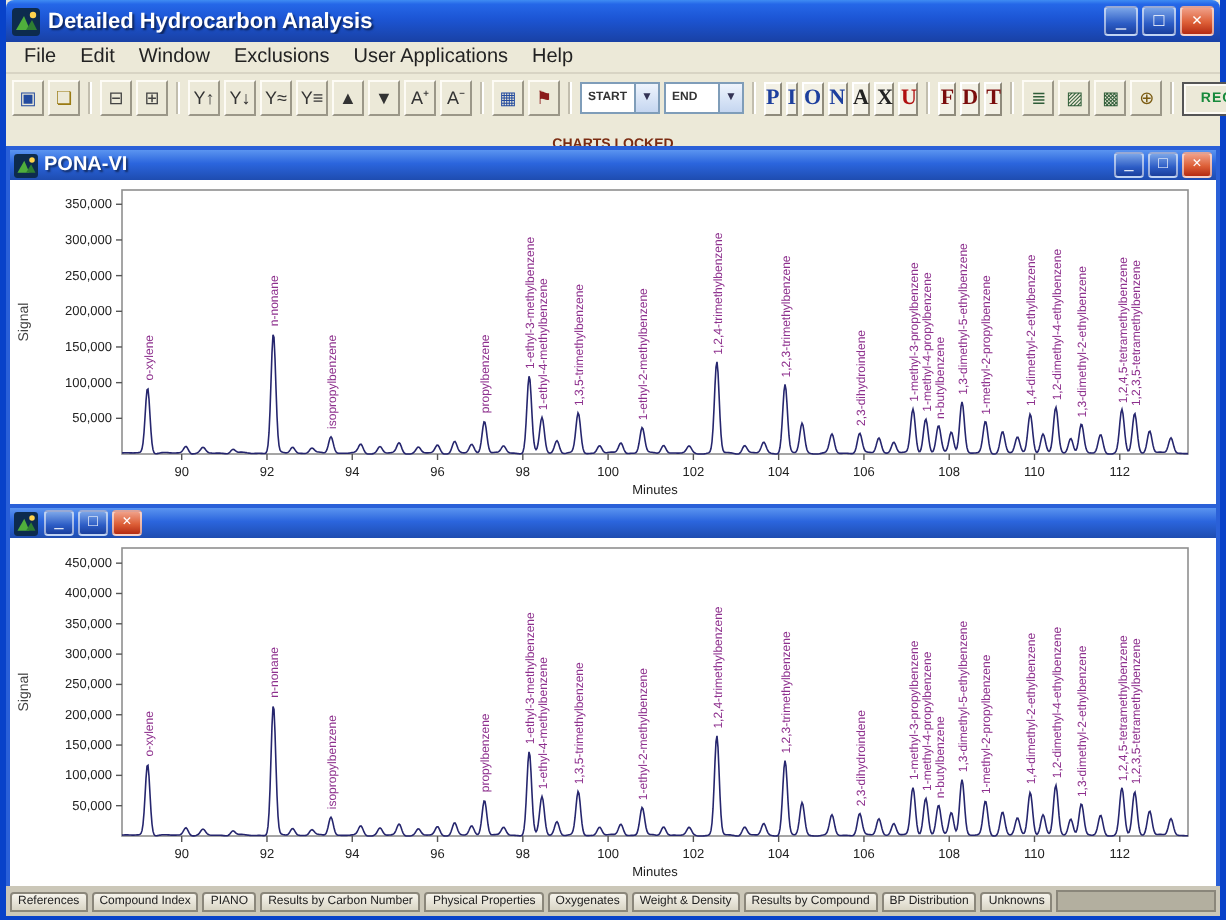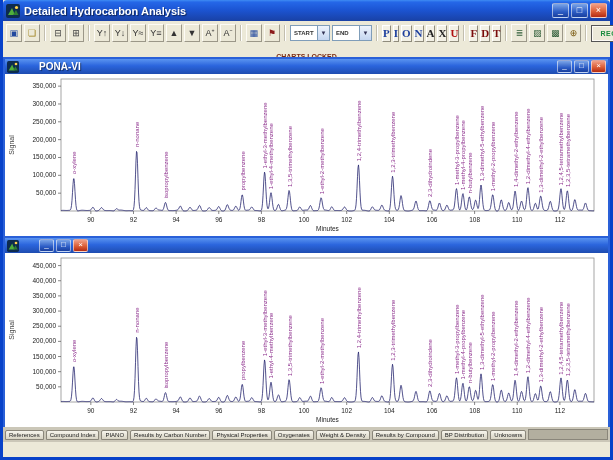--- a/index.html
+++ b/index.html
@@ -30,21 +30,21 @@
     background:#f3f1e6;border:1px solid;border-color:#fff #8f8b7c #8f8b7c #fff;cursor:default;}
   .recalc{height:17px;padding:0 8px;font-size:7px;font-weight:bold;letter-spacing:.5px;color:#178a3c;background:#ece9d8;
     border:1px solid #555;box-shadow:inset 0 0 0 1px #fdfbf5;line-height:15px;cursor:default;}
   
   .statusstrip{height:12px;flex:0 0 12px;background:#ece9d8;text-align:center;}
   .statusstrip span{font-size:7px;font-weight:bold;color:#7b2c12;line-height:12px;}
   
   .child{border:2px solid #2a60d8;background:#fff;display:flex;flex-direction:column;}
   #child1{height:179px;flex:0 0 179px;}
   #child2{height:191px;flex:0 0 191px;}
-  .childtitle{height:15px;flex:0 0 15px;display:flex;align-items:center;gap:20px;padding:0 2px;
+  .childtitle{height:15px;flex:0 0 15px;display:flex;align-items:center;gap:3px;padding:0 2px;
     background:linear-gradient(180deg,#5a94f0 0%,#2b65dd 45%,#1e4cb0 100%);}
   .childtitletext{color:#fff;font-size:10px;font-weight:bold;text-shadow:1px 1px 1px rgba(0,0,0,.5);flex:1;white-space:nowrap;}
   .cbtn{width:15px;height:13px;border-radius:2px;border:1px solid rgba(255,255,255,.55);color:#fff;font-size:8px;line-height:10px;
     text-align:center;background:linear-gradient(#7ba5e8,#2c5cc5 60%,#1a3f9d);cursor:default;}
   .cbtn.close{background:linear-gradient(#f0a088,#dd5f37 55%,#b52b12);}
   .chartarea{flex:1;background:#fff;}
   
   .tabstrip{height:15px;flex:0 0 15px;display:flex;align-items:center;gap:2px;padding:1px 2px;background:#cbc7b8;}
   .tab{font-size:6px;color:#222;padding:1px 3px;background:linear-gradient(#f6f4ec,#d9d5c5);
     border:1px solid #8a867a;border-radius:2px 2px 0 0;white-space:nowrap;cursor:default;}
@@ -63,20 +63,28 @@
       <circle cx="10.5" cy="3.5" r="1.6" fill="#ffd34d"></circle>
     </svg>
     <div class="titletext">Detailed Hydrocarbon Analysis</div>
     <div class="winbtns">
       <div class="wbtn">_</div>
       <div class="wbtn">□</div>
       <div class="wbtn close">×</div>
     </div>
   </div>
 
+  <div class="menubar" id="menubar">
+      <div class="menuitem">File</div>
+      <div class="menuitem">Edit</div>
+      <div class="menuitem">Window</div>
+      <div class="menuitem">Exclusions</div>
+      <div class="menuitem">User Applications</div>
+      <div class="menuitem">Help</div>
+    </div>
 
   <div class="toolbar" id="toolbar">
       <div class="tbtn" style="color: rgb(35, 74, 158);">▣</div>
       <div class="tbtn" style="color: rgb(154, 123, 20);">❏</div>
       <div class="tsep"></div>
       <div class="tbtn" style="color: rgb(68, 68, 68);">⊟</div>
       <div class="tbtn" style="color: rgb(68, 68, 68);">⊞</div>
       <div class="tsep"></div>
       <div class="tbtn" style="color: rgb(51, 51, 51);">Y↑</div>
       <div class="tbtn" style="color: rgb(51, 51, 51);">Y↓</div>

